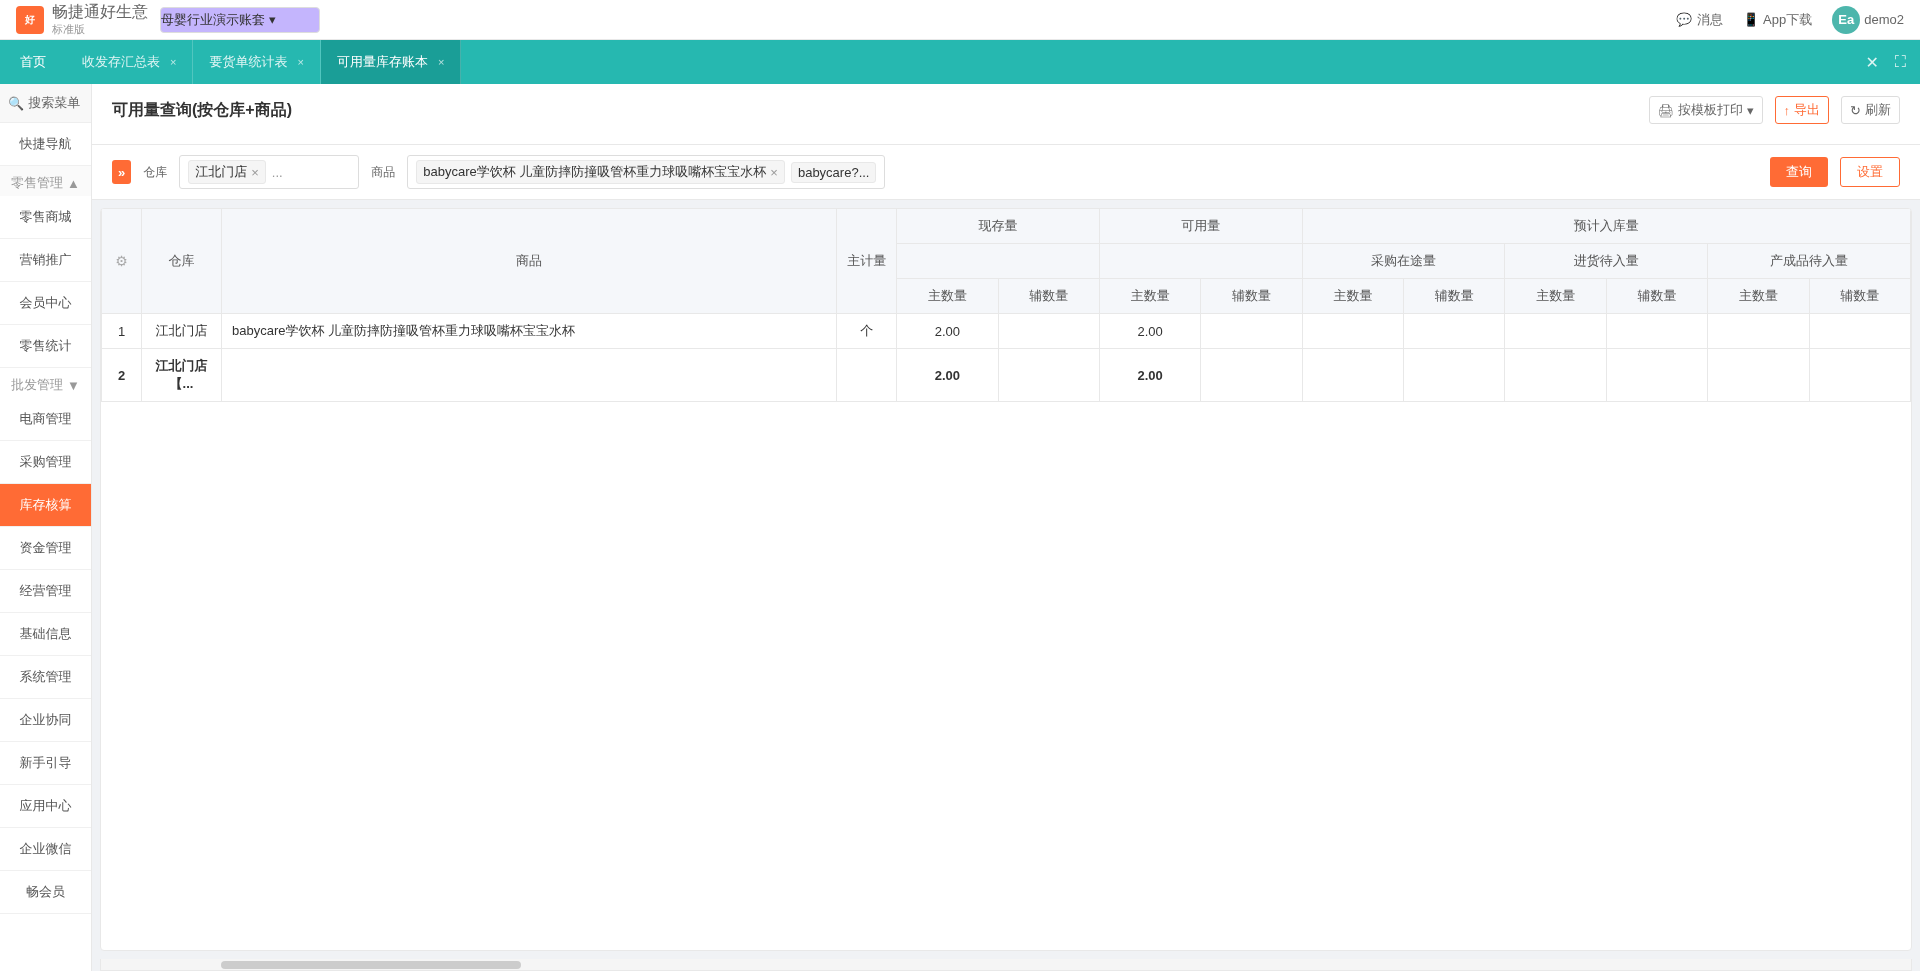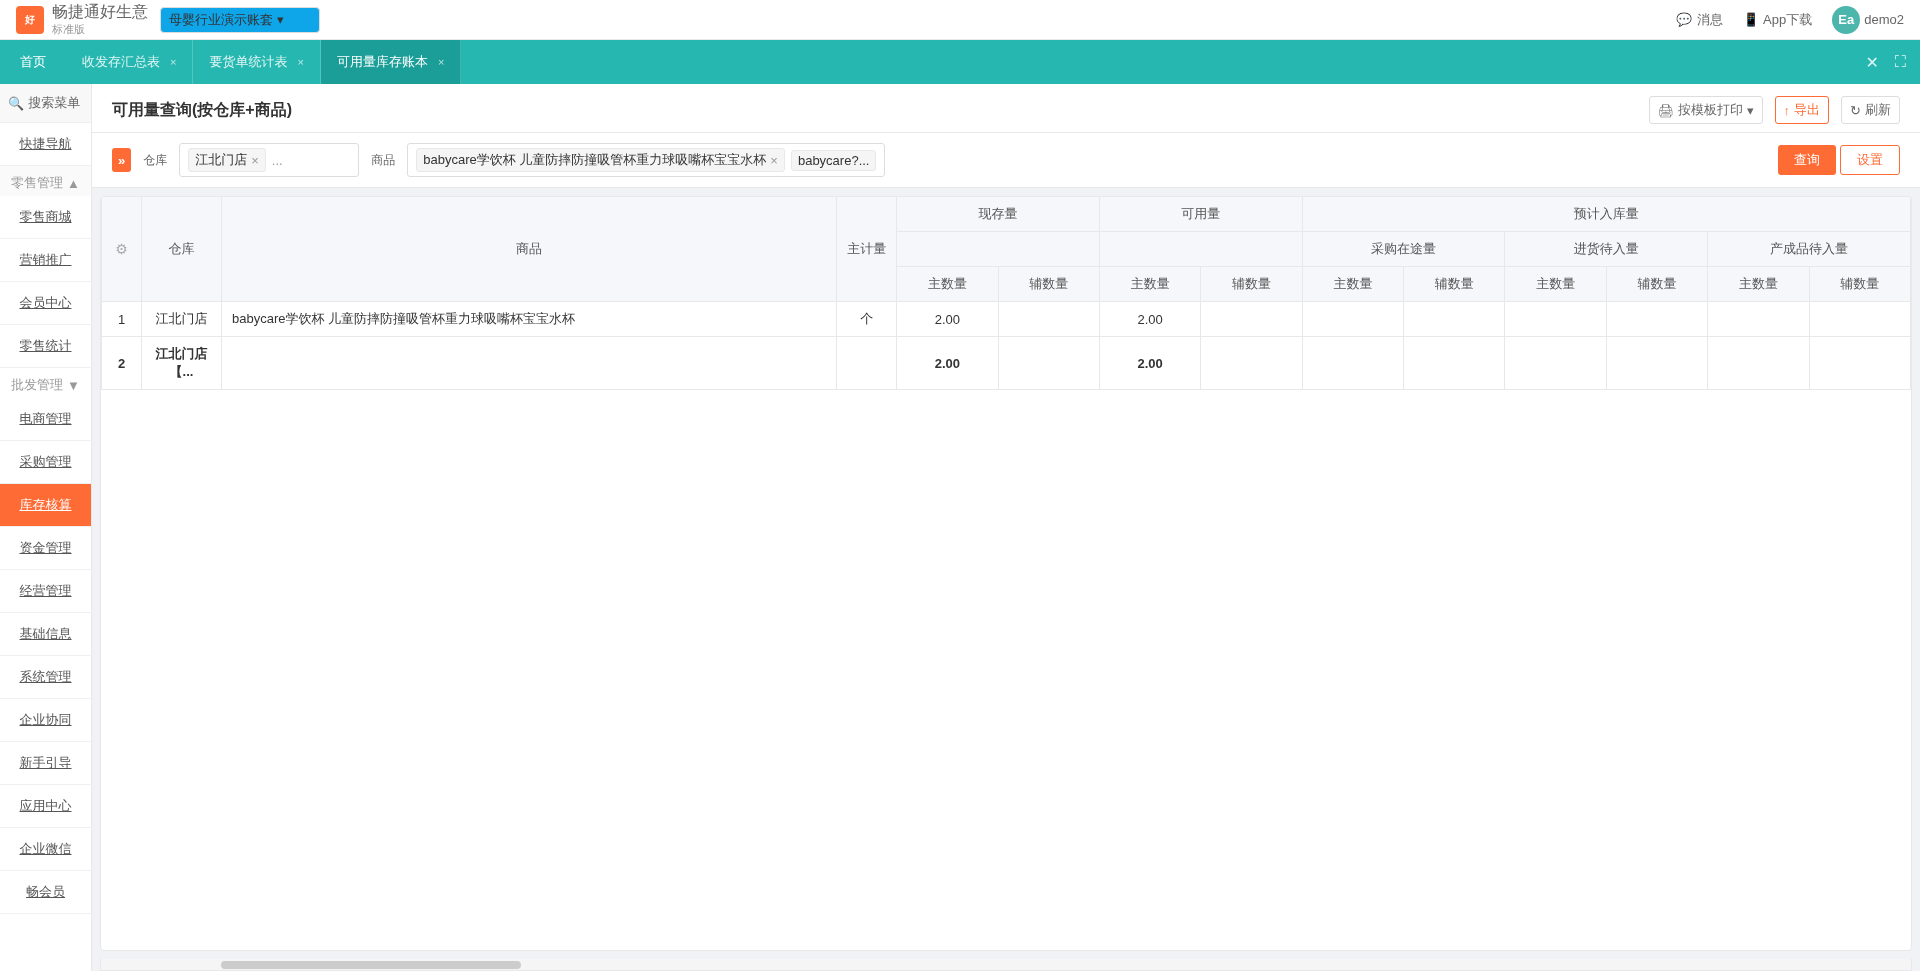--- a/index.html
+++ b/index.html
@@ -46,25 +46,25 @@
     .logo-sub {
       font-size: 11px;
       color: #999;
     }
     .industry-selector {
       display: flex;
       align-items: center;
       gap: 4px;
       border: 1px solid #ddd;
       border-radius: 4px;
-      padding: 3px 8px;
+      padding: 3px 0;
       cursor: pointer;
       font-size: 12px;
       color: #333;
-      background: #0ea5e9;
+      background: #c4b5fd;
       min-width: 160px;
     }
     .top-header-right {
       display: flex;
       align-items: center;
       gap: 20px;
     }
     .header-action {
       display: flex;
       align-items: center;
@@ -171,21 +171,20 @@
       padding: 12px 8px;
       text-align: center;
       cursor: pointer;
       color: #555;
       font-size: 12px;
       border-bottom: 1px solid #f0f0f0;
       display: flex;
       flex-direction: column;
       align-items: center;
       gap: 4px;
-      text-decoration: underline;
     }
     .sidebar-nav-item.active {
       background: #ff6b35;
       color: #fff;
     }
     .sidebar-section {
       padding: 8px 8px 4px;
       font-size: 11px;
       color: #999;
       display: flex;
@@ -210,21 +209,21 @@
     
     .page-header {
       background: #fff;
       padding: 12px 20px 0;
       border-bottom: 1px solid #e8e8e8;
     }
     .page-title-row {
       display: flex;
       align-items: center;
       justify-content: space-between;
-      margin-bottom: 8px;
+      margin-bottom: 20px;
     }
     .page-title {
       font-size: 16px;
       font-weight: 600;
       color: #333;
     }
     .page-actions {
       display: flex;
       align-items: center;
       gap: 12px;
@@ -286,21 +285,21 @@
       padding: 2px 6px;
       font-size: 12px;
       color: #333;
       gap: 4px;
     }
     .filter-tag .remove { color: #999; cursor: pointer; }
     .filter-more { color: #999; cursor: pointer; }
     .filter-actions {
       margin-left: auto;
       display: flex;
-      gap: 4px;
+      gap: 12px;
     }
     .btn-query {
       background: #ff6b35;
       color: #fff;
       border: none;
       border-radius: 3px;
       padding: 5px 16px;
       cursor: pointer;
       font-size: 13px;
     }

